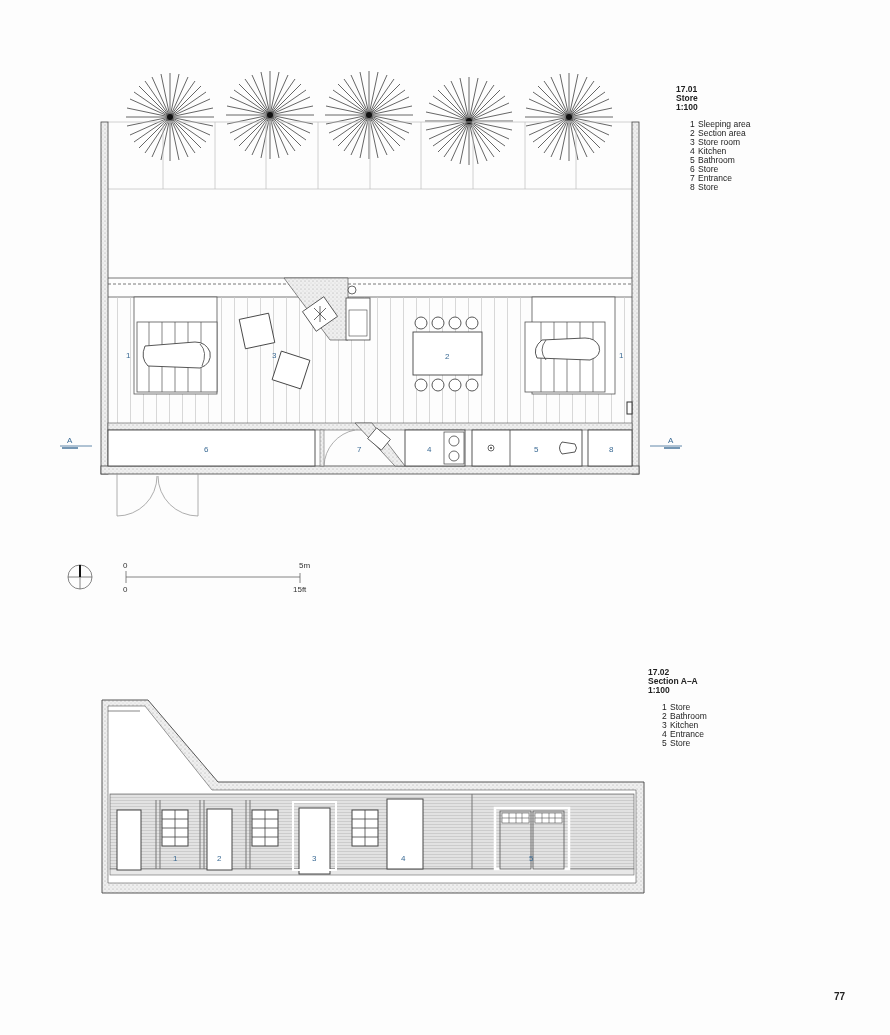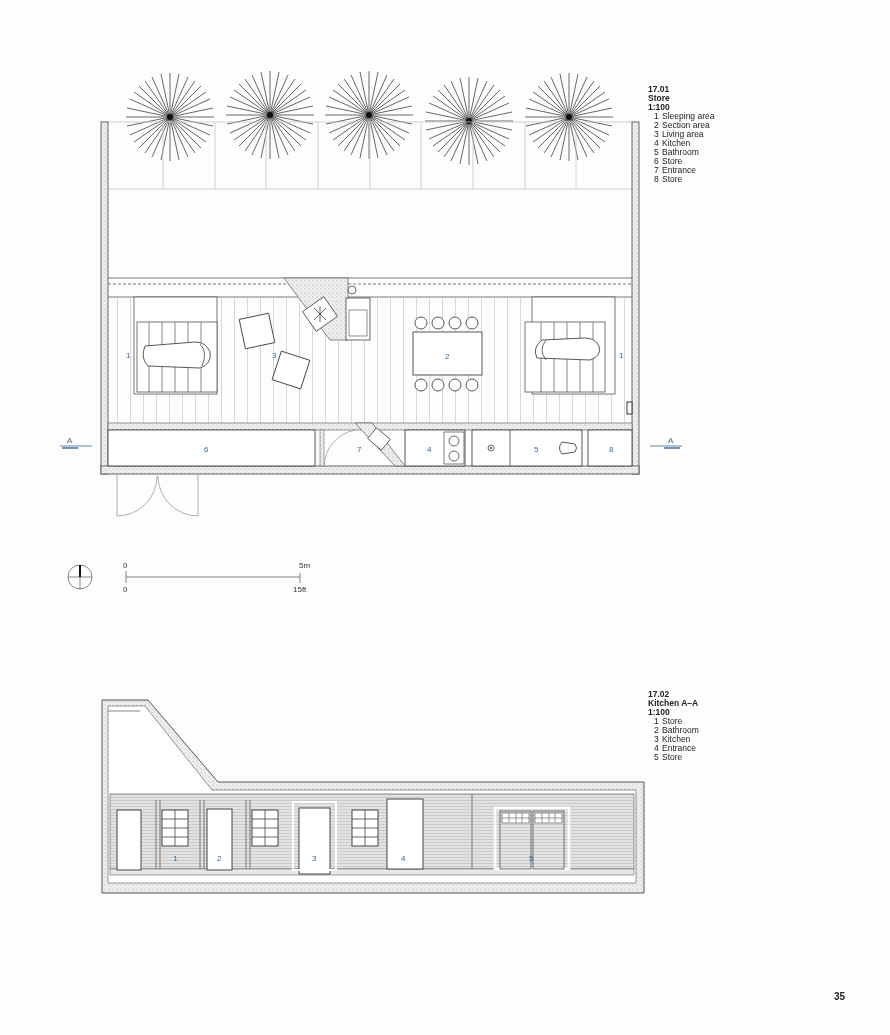--- a/index.html
+++ b/index.html
@@ -1,20 +1,20 @@
 <!DOCTYPE html>
 <html><head>
 <meta charset="utf-8">
 <style>
   html,body{margin:0;padding:0;background:#fdfdfd;}
   body{width:890px;height:1035px;position:relative;overflow:hidden;font-family:"Liberation Sans",sans-serif;color:#222;}
   .drawing{position:absolute;left:0;top:0;width:890px;height:1035px;}
   .caption{position:absolute;font-size:8.5px;line-height:9px;color:#222;}
   .caption .num,.caption .title,.caption .scale{font-weight:bold;display:block;}
-  .caption ol{list-style:none;margin:0;padding:0 0 0 6px;}
+  .caption ol{list-style:none;margin:8px;padding:0 0 0 6px;}
   .caption li{display:block;}
   .caption li span.n{display:inline-block;width:8px;}
   .pagenum{position:absolute;left:834px;top:991px;font-size:10px;font-weight:bold;color:#222;}
   .lbl{font-family:"Liberation Sans",sans-serif;font-size:8px;fill:#3a6a94;}
   .scl{font-family:"Liberation Sans",sans-serif;font-size:8px;fill:#333;}
 </style>
 </head>
 <body>
 
 <svg class="drawing" viewBox="0 0 890 1035" xmlns="http://www.w3.org/2000/svg">
@@ -288,42 +288,42 @@
     </g>
 
     <text class="lbl" x="173" y="861">1</text>
     <text class="lbl" x="217" y="861">2</text>
     <text class="lbl" x="312" y="861">3</text>
     <text class="lbl" x="401" y="861">4</text>
     <text class="lbl" x="529" y="861">5</text>
   </g>
 </svg>
 
-<div class="caption" style="left:648px;top:85px;">
+<div class="caption" style="left:676px;top:85px;">
   <span class="num">17.01</span>
   <span class="title">Store</span>
   <span class="scale">1:100</span>
   <ol>
     <li><span class="n">1</span><span>Sleeping area</span></li>
     <li><span class="n">2</span><span>Section area</span></li>
-    <li><span class="n">3</span><span>Living area</span></li>
+    <li><span class="n">3</span><span>Store room</span></li>
     <li><span class="n">4</span><span>Kitchen</span></li>
     <li><span class="n">5</span><span>Bathroom</span></li>
     <li><span class="n">6</span><span>Store</span></li>
     <li><span class="n">7</span><span>Entrance</span></li>
     <li><span class="n">8</span><span>Store</span></li>
   </ol>
 </div>
 
-<div class="caption" style="left:648px;top:690px;">
+<div class="caption" style="left:648px;top:668px;">
   <span class="num">17.02</span>
-  <span class="title">Kitchen A–A</span>
+  <span class="title">Section A–A</span>
   <span class="scale">1:100</span>
   <ol>
     <li><span class="n">1</span><span>Store</span></li>
     <li><span class="n">2</span><span>Bathroom</span></li>
     <li><span class="n">3</span><span>Kitchen</span></li>
     <li><span class="n">4</span><span>Entrance</span></li>
     <li><span class="n">5</span><span>Store</span></li>
   </ol>
 </div>
 
-<div class="pagenum">35</div>
+<div class="pagenum">77</div>
 
 </body></html>

